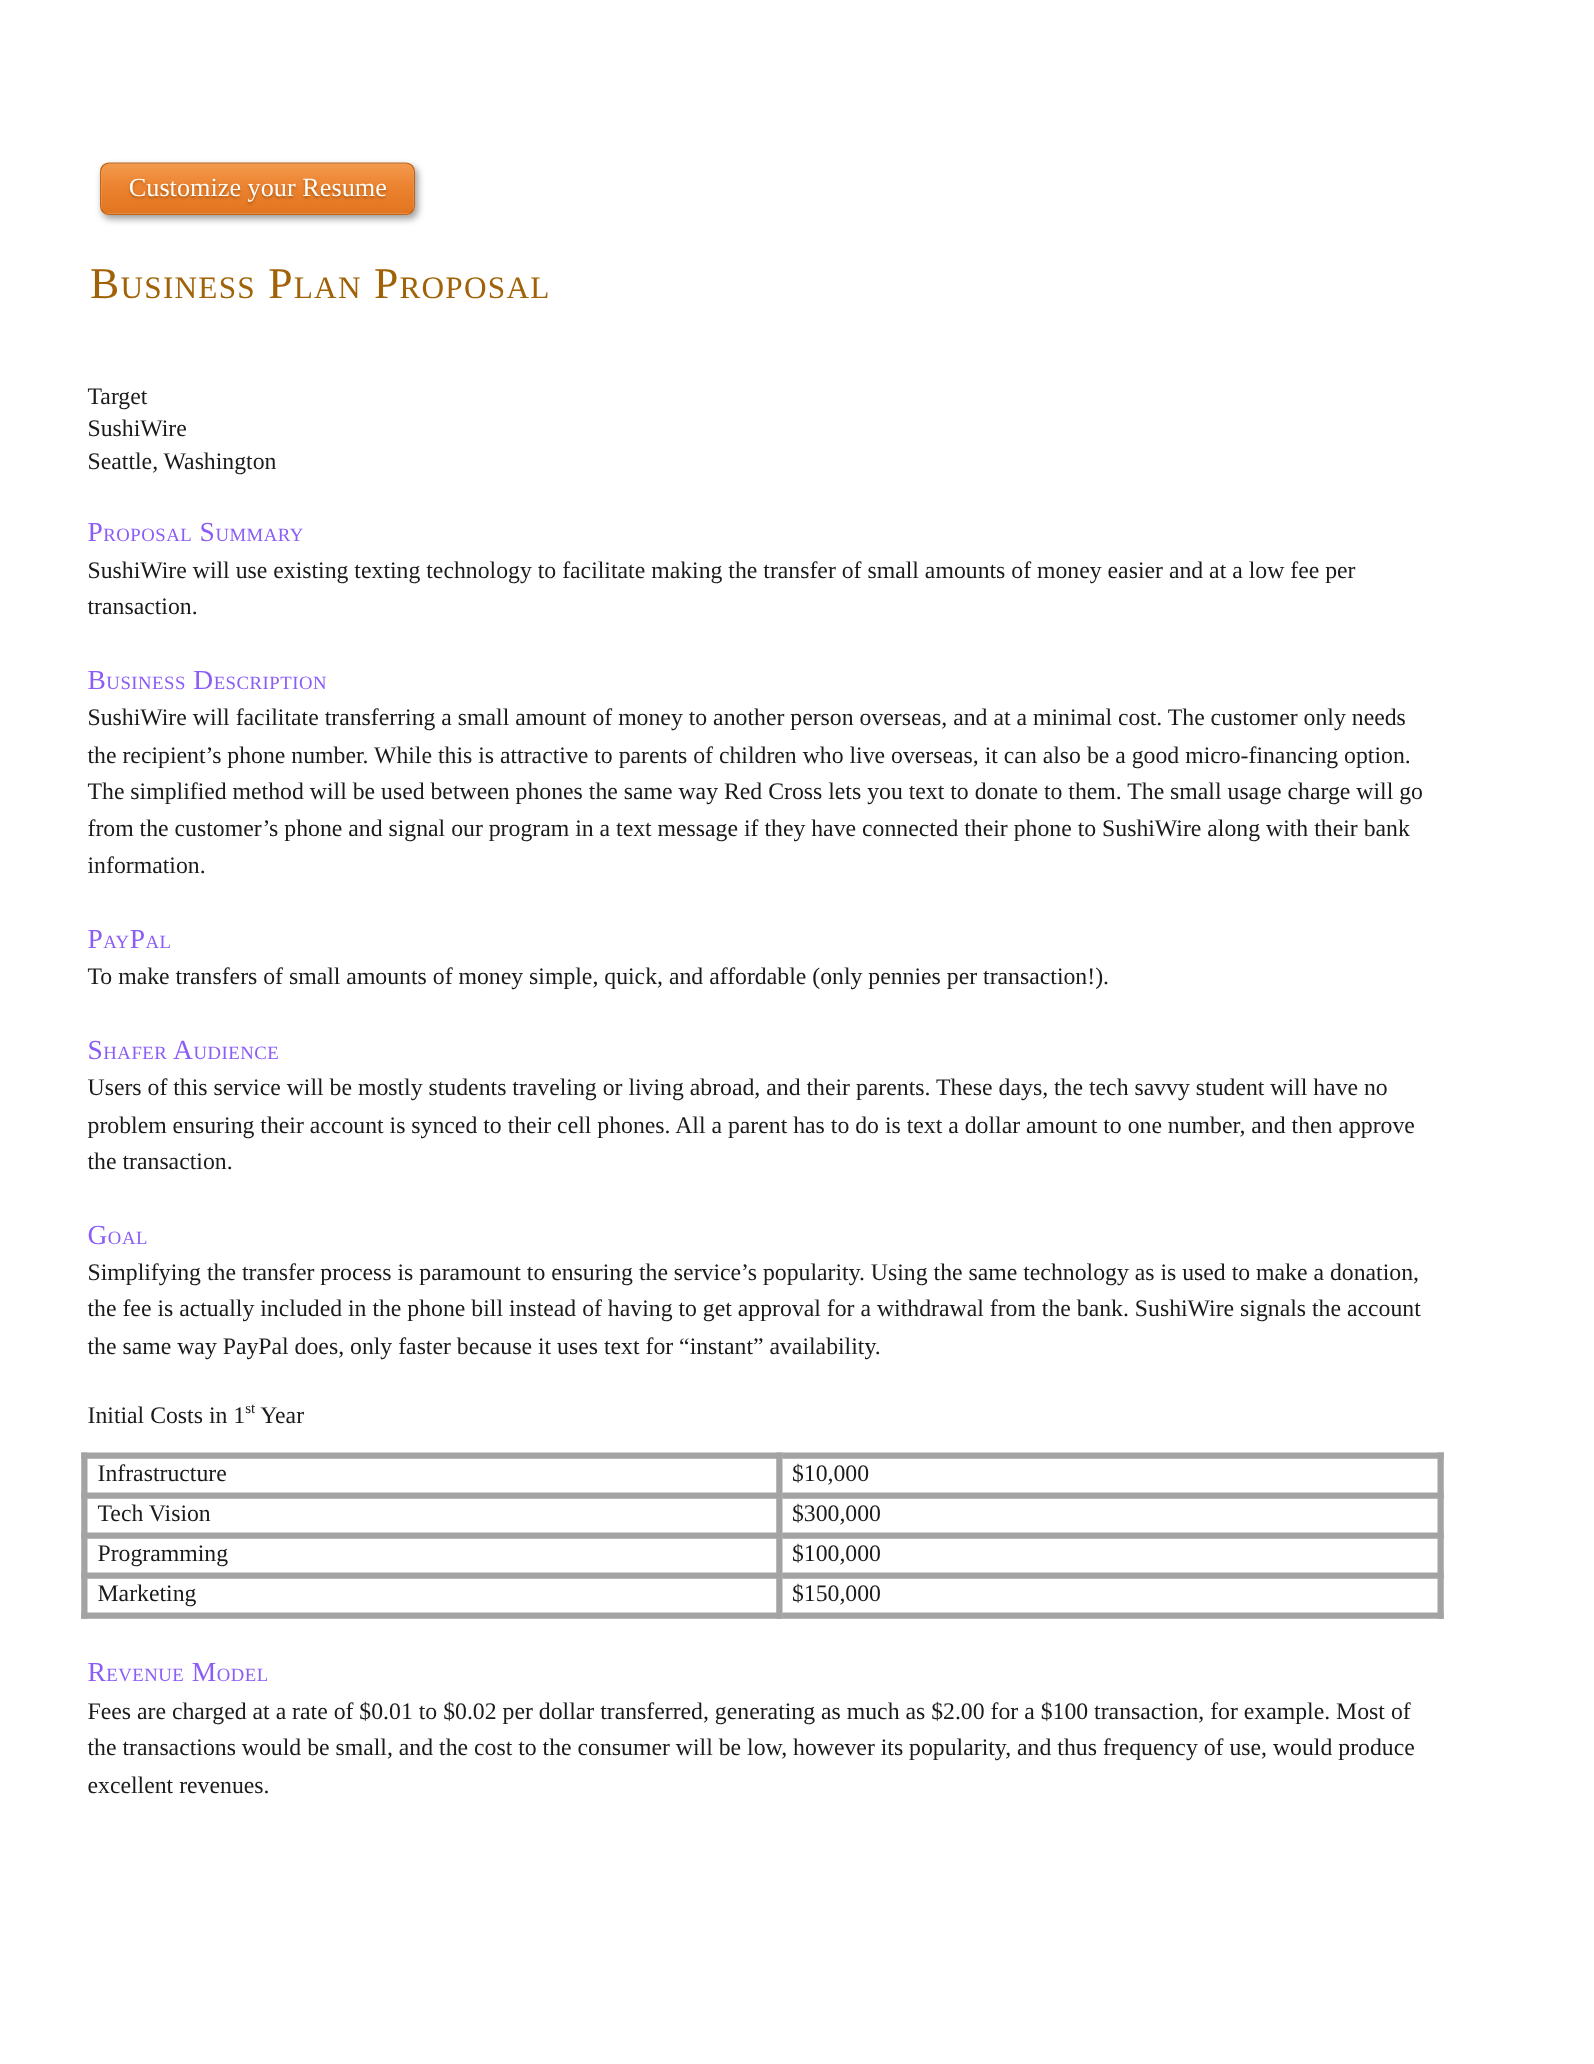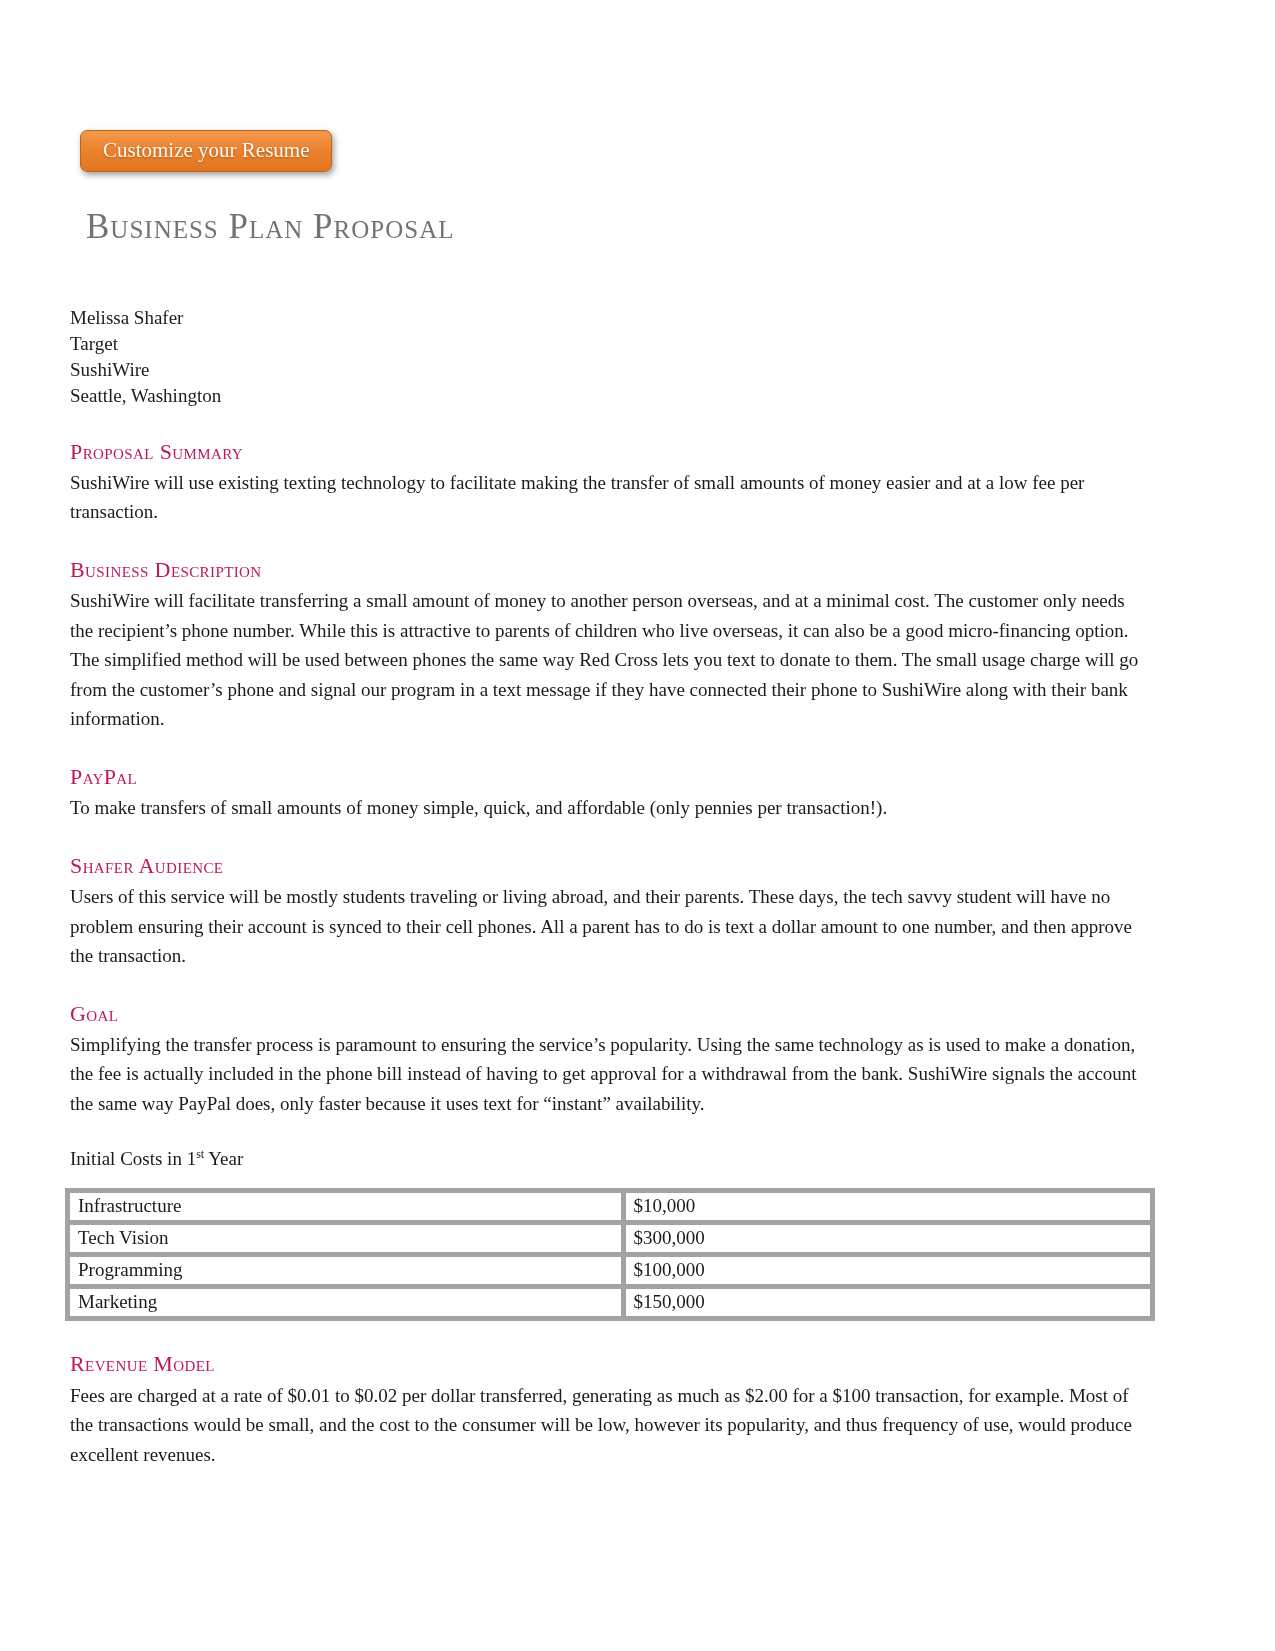--- a/index.html
+++ b/index.html
@@ -31,36 +31,36 @@
     border-radius: 7px;
     box-shadow: 2px 3px 6px rgba(0,0,0,0.38);
     cursor: pointer;
     margin-left: 10px;
   }
   h1.doc-title {
     font-variant: small-caps;
     font-weight: normal;
     font-size: 35px;
     letter-spacing: 1px;
-    color: #737373;
-    margin: 36px 0 0 16px;
+    color: #a16207;
+    margin: 36px 0 0 2px;
     line-height: 1.1;
   }
   .contact-block {
     margin-top: 58px;
     font-size: 19px;
     line-height: 26px;
   }
   .contact-block div { margin: 0; }
   h2.section-heading {
     font-variant: small-caps;
     font-weight: normal;
     font-size: 22px;
     letter-spacing: 0.4px;
-    color: #be185d;
+    color: #8b5cf6;
     margin: 30px 0 3px 0;
     line-height: 1.2;
   }
   p.section-body {
     font-size: 19px;
     line-height: 29.5px;
     margin: 0;
     max-width: 1075px;
   }
   p.costs-intro {
@@ -89,21 +89,20 @@
 </head>
 <body>
 
 <div class="page">
 
   <button class="cta-button">Customize your Resume</button>
 
   <h1 class="doc-title">Business Plan Proposal</h1>
 
   <div class="contact-block">
-    <div>Melissa Shafer</div>
     <div>Target</div>
     <div>SushiWire</div>
     <div>Seattle, Washington</div>
   </div>
 
   <section>
     <h2 class="section-heading">Proposal Summary</h2>
     <p class="section-body">SushiWire will use existing texting technology to facilitate making the transfer of small amounts of money easier and at a low fee per transaction.</p>
   </section>
 

